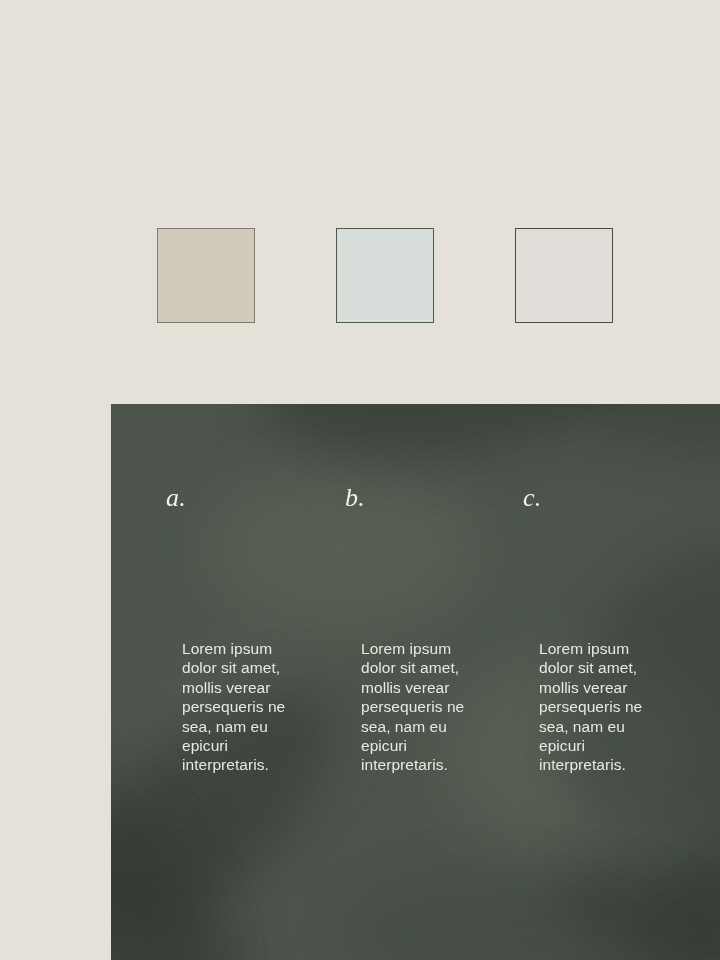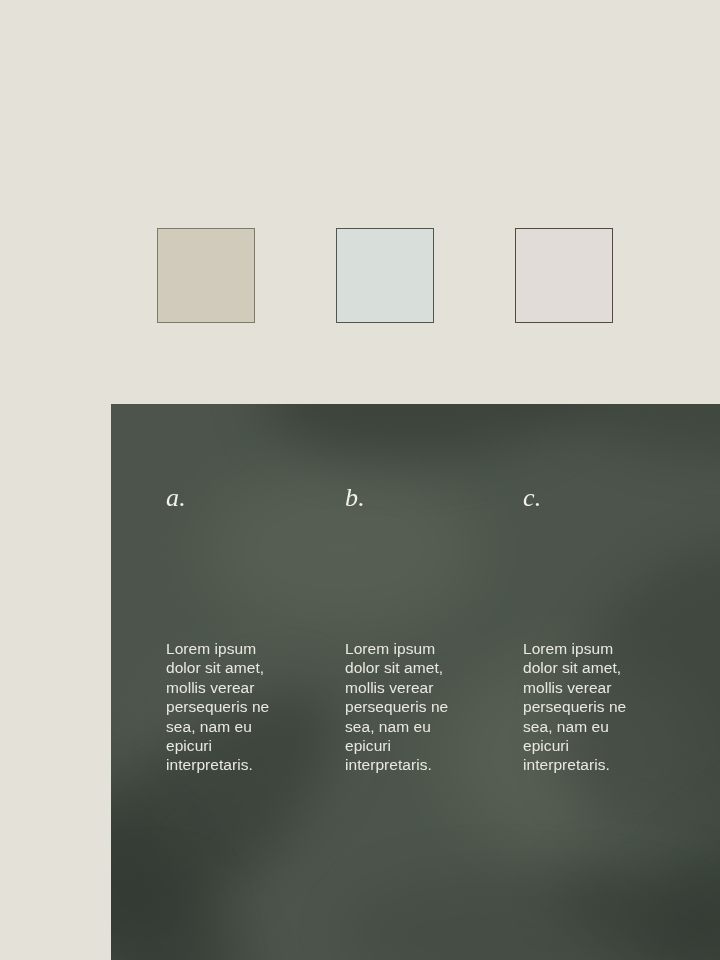--- a/index.html
+++ b/index.html
@@ -171,21 +171,21 @@
     font-style: italic;
     font-size: 26px;
     line-height: 1;
     color: #f2f1ea;
     letter-spacing: 0.3px;
   }
 
   .col-body {
     position: absolute;
     top: 235px;
-    left: 0;
+    left: 16px;
     width: 128px;
     margin: 0;
     font-family: "Liberation Sans", sans-serif;
     font-size: 15.5px;
     line-height: 19.4px;
     color: #e9e9e2;
     letter-spacing: 0.05px;
   }
 </style>
 </head>

